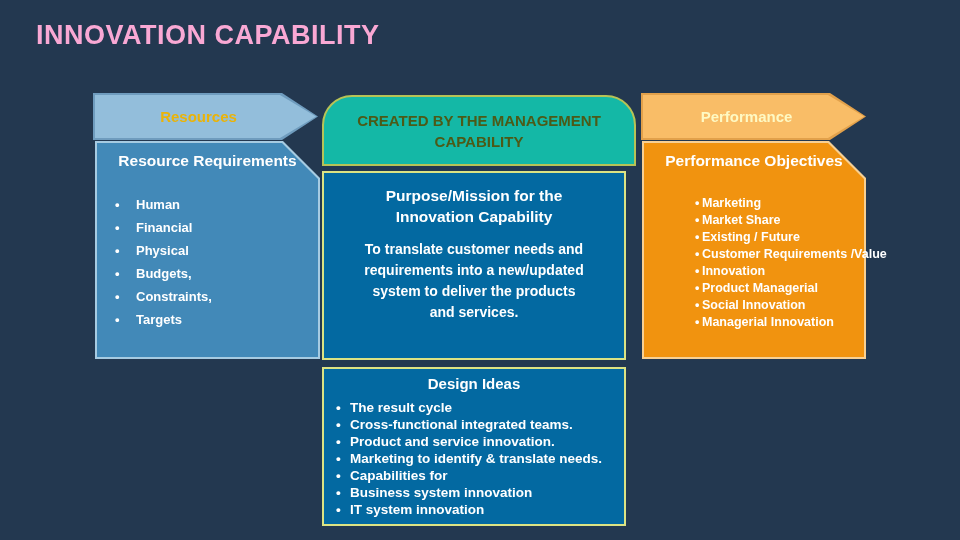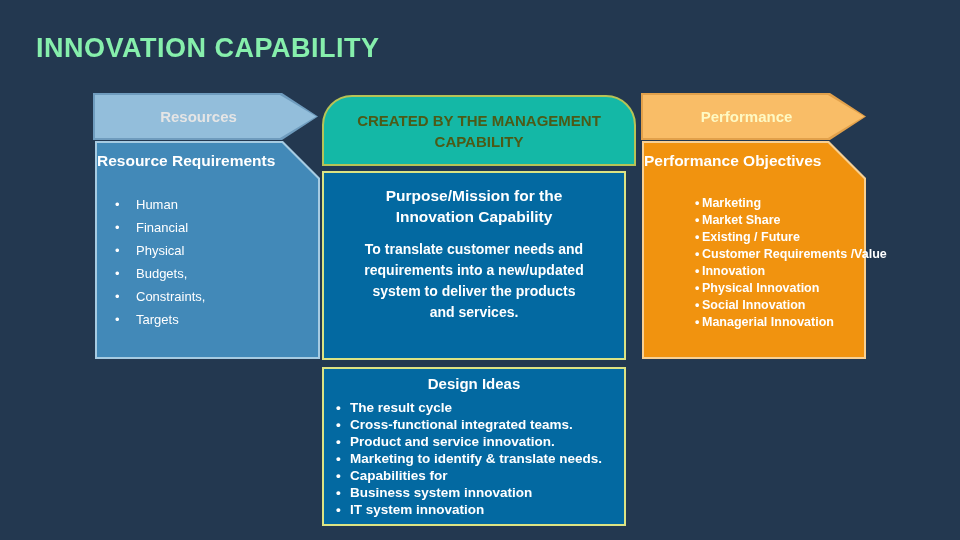--- a/index.html
+++ b/index.html
@@ -1,34 +1,34 @@
 <!DOCTYPE html>
 <html><head>
 <meta charset="utf-8">
 <style>
   html,body{margin:0;padding:0;}
   body{width:960px;height:540px;font-family:"Liberation Sans",sans-serif;}
   .slide{position:absolute;width:960px;height:540px;background:#233850;overflow:hidden;}
 
-  .slide-title{position:absolute;left:36px;top:33px;font-size:27px;font-weight:700;
-    color:#86efac;letter-spacing:0.5px;}
+  .slide-title{position:absolute;left:36px;top:20px;font-size:27px;font-weight:700;
+    color:#f9a8d4;letter-spacing:0.5px;}
 
   
   .arrow{position:absolute;height:47px;}
   .arrow .shape-border,.arrow .shape-fill{position:absolute;
     clip-path:polygon(0 0,calc(100% - 36px) 0,100% 50%,calc(100% - 36px) 100%,0 100%);}
   .arrow .shape-border{inset:0;}
   .arrow .shape-fill{inset:2px;}
   .arrow .label{position:absolute;inset:0;display:flex;align-items:center;
     justify-content:center;font-size:15px;font-weight:700;padding-right:14px;box-sizing:border-box;}
 
   .arrow-resources{left:93px;top:93px;width:225px;}
   .arrow-resources .shape-border{background:#6f9cbe;}
   .arrow-resources .shape-fill{background:#93bedb;}
-  .arrow-resources .label{color:#e5e5e5;}
+  .arrow-resources .label{color:#eab308;}
 
   .arrow-performance{left:641px;top:93px;width:225px;}
   .arrow-performance .shape-border{background:#e2a14b;}
   .arrow-performance .shape-fill{background:#f9bd67;}
   .arrow-performance .label{color:#fef9c3;}
 
   
   .bevel-box{position:absolute;width:225px;height:218px;top:141px;}
   .bevel-box .shape-border,.bevel-box .shape-fill{position:absolute;
     clip-path:polygon(0 0,calc(100% - 37px) 0,100% 37px,100% 100%,0 100%);}
@@ -37,27 +37,27 @@
   .bevel-box .content{position:absolute;inset:2px;box-sizing:border-box;padding-top:8px;}
 
   .box-resources{left:95px;}
   .box-resources .shape-border{background:#a6cbe2;}
   .box-resources .shape-fill{background:#4289b8;}
 
   .box-performance{left:642px;width:224px;}
   .box-performance .shape-border{background:#f8d093;}
   .box-performance .shape-fill{background:#f1930f;}
 
-  .box-heading{font-size:15.5px;font-weight:700;color:#ffffff;line-height:20px;}
+  .box-heading{font-size:15.5px;font-weight:700;color:#ffffff;text-align:center;line-height:20px;}
 
   ul.bullets{margin:0;padding:0;list-style:none;color:#ffffff;}
   ul.bullets li{position:relative;}
   ul.bullets li::before{content:"\2022";position:absolute;top:0;}
 
-  .box-resources ul.bullets{margin-top:22px;font-size:13px;font-weight:400;}
+  .box-resources ul.bullets{margin-top:22px;font-size:13px;font-weight:700;}
   .box-resources ul.bullets li{line-height:23px;padding-left:39px;}
   .box-resources ul.bullets li::before{left:18px;}
 
   .box-performance ul.bullets{margin-top:24px;font-size:12.5px;font-weight:700;}
   .box-performance ul.bullets li{line-height:17px;padding-left:17px;white-space:nowrap;margin-left:41px;}
   .box-performance ul.bullets li::before{left:10px;}
 
   
   .mid-banner{position:absolute;left:322px;top:95px;width:314px;height:71px;
     background:#14b8a6;border:2px solid #b7c356;border-radius:30px 30px 0 0;
@@ -141,20 +141,20 @@
     <div class="shape-border"></div>
     <div class="shape-fill"></div>
     <div class="content">
       <div class="box-heading">Performance Objectives</div>
       <ul class="bullets">
           <li>Marketing</li>
           <li>Market Share</li>
           <li>Existing / Future</li>
           <li>Customer Requirements /Value</li>
           <li>Innovation</li>
-          <li>Physical Innovation</li>
+          <li>Product Managerial</li>
           <li>Social Innovation</li>
           <li>Managerial Innovation</li>
         </ul>
     </div>
   </div>
 
 </div>
 
 </body></html>

